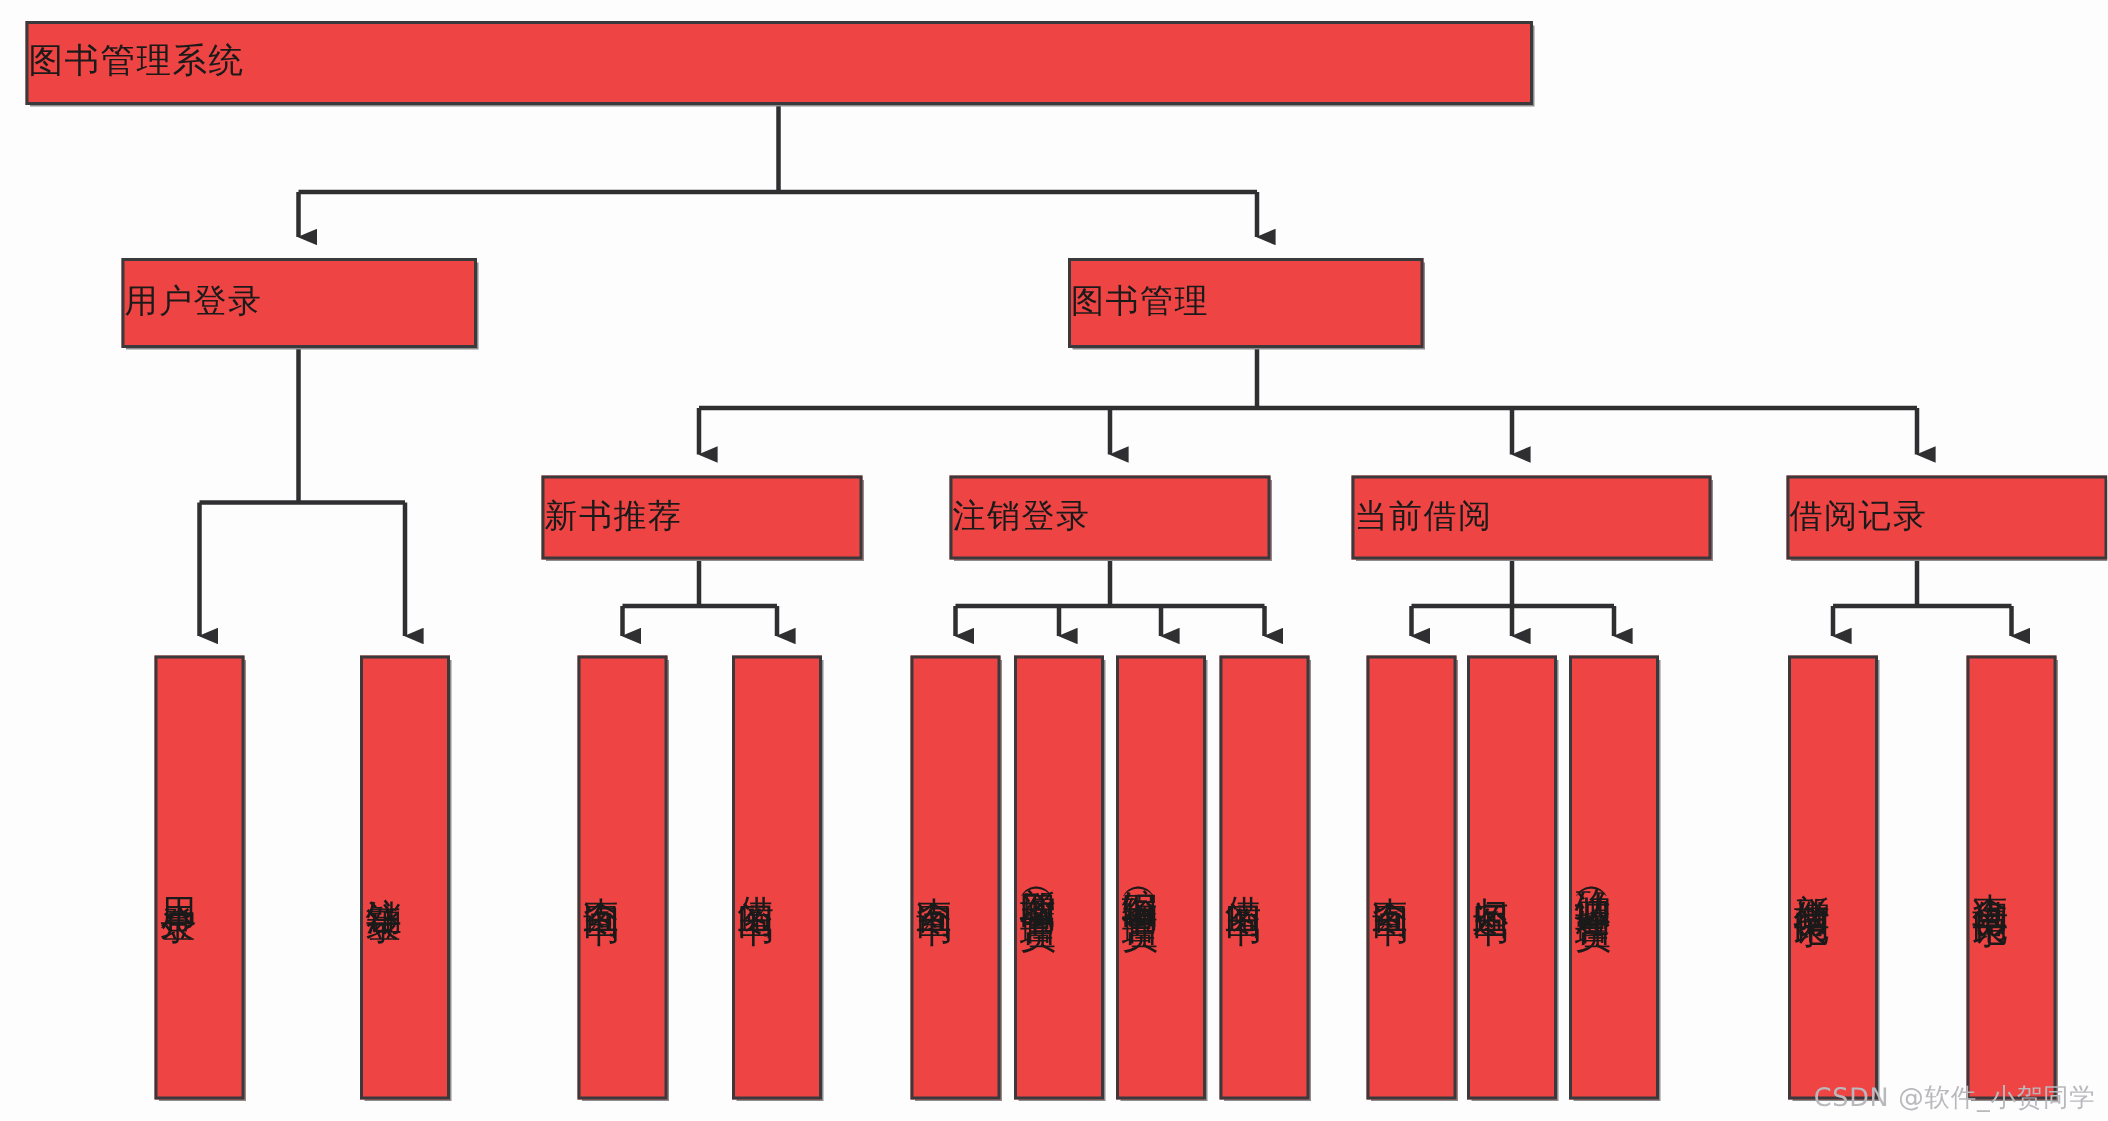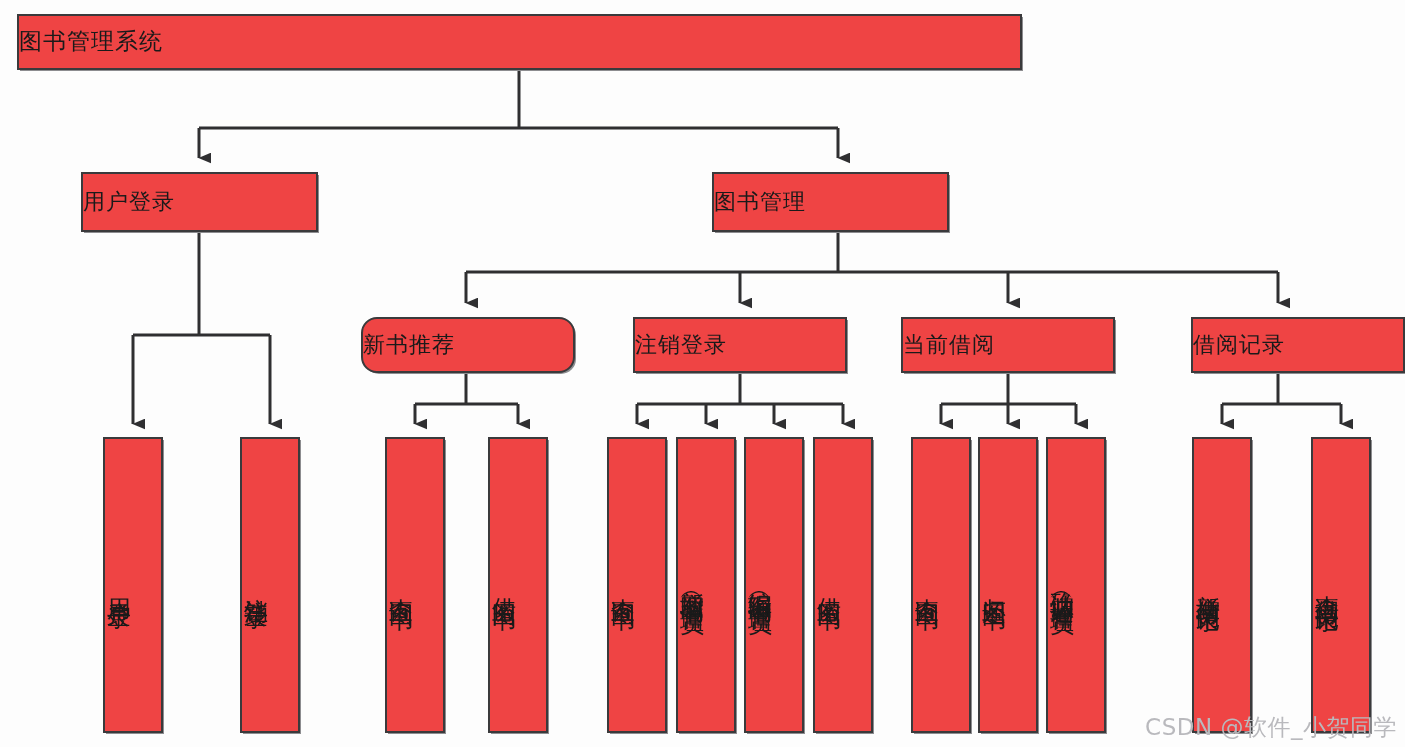--- a/index.html
+++ b/index.html
@@ -56,21 +56,21 @@
     top: 0;
     width: 1405px;
     height: 747px;
     pointer-events: none;
   }
   
   #watermark {
     position: absolute;
     right: 8px;
     bottom: 4px;
-    font-size: 23px;
+    font-size: 17px;
     color: #b9b9bd;
     letter-spacing: 0.5px;
     white-space: nowrap;
     font-family: "DejaVu Sans", "Liberation Sans", sans-serif;
   }
 </style>
 </head>
 <body>
 
 <div id="canvas">
@@ -132,29 +132,29 @@
   </div>
 
   <div class="node h" style="left:81px; top:172px; width:237px; height:60px;">
     <span>用户登录</span>
   </div>
 
   <div class="node h" style="left:712px; top:172px; width:237px; height:60px;">
     <span>图书管理</span>
   </div>
 
-  <div class="node h" style="left:361px; top:317px; width:214px; height:56px;border-radius:16px;">
+  <div class="node h" style="left:361px; top:317px; width:214px; height:56px;">
     <span>新书推荐</span>
   </div>
 
   <div class="node h" style="left:633px; top:317px; width:214px; height:56px;">
     <span>注销登录</span>
   </div>
 
-  <div class="node h" style="left:901px; top:317px; width:214px; height:56px;">
+  <div class="node h" style="left:901px; top:317px; width:240px; height:56px;">
     <span>当前借阅</span>
   </div>
 
   <div class="node h" style="left:1171px; top:317px; width:214px; height:56px;margin-left:20px;">
     <span>借阅记录</span>
   </div>
 
   <div class="node v" style="left:103px; top:437px; width:60px; height:296px;">
     <span class="vtext">用户登录</span>
   </div>

